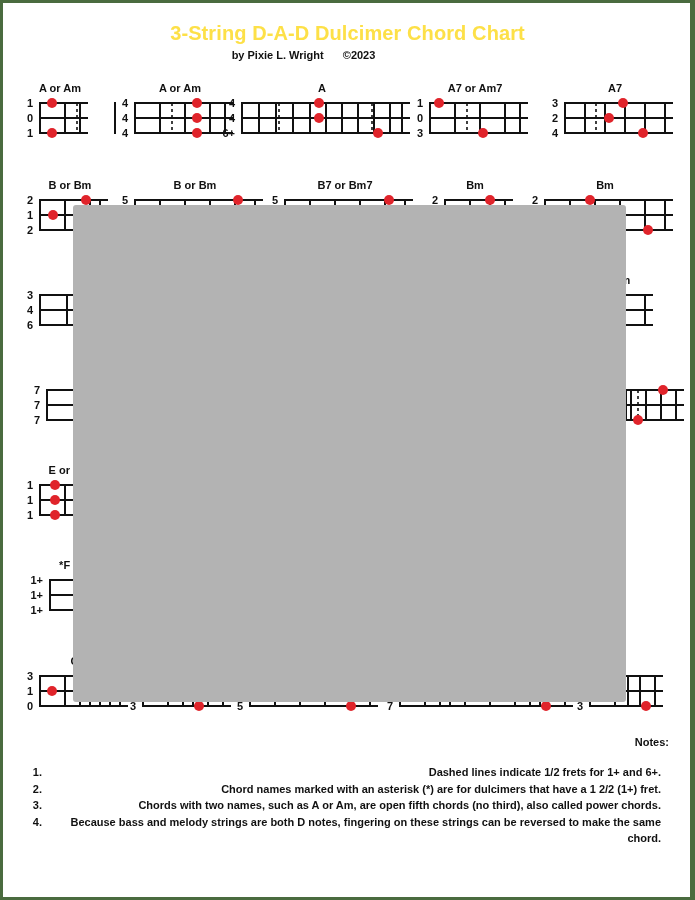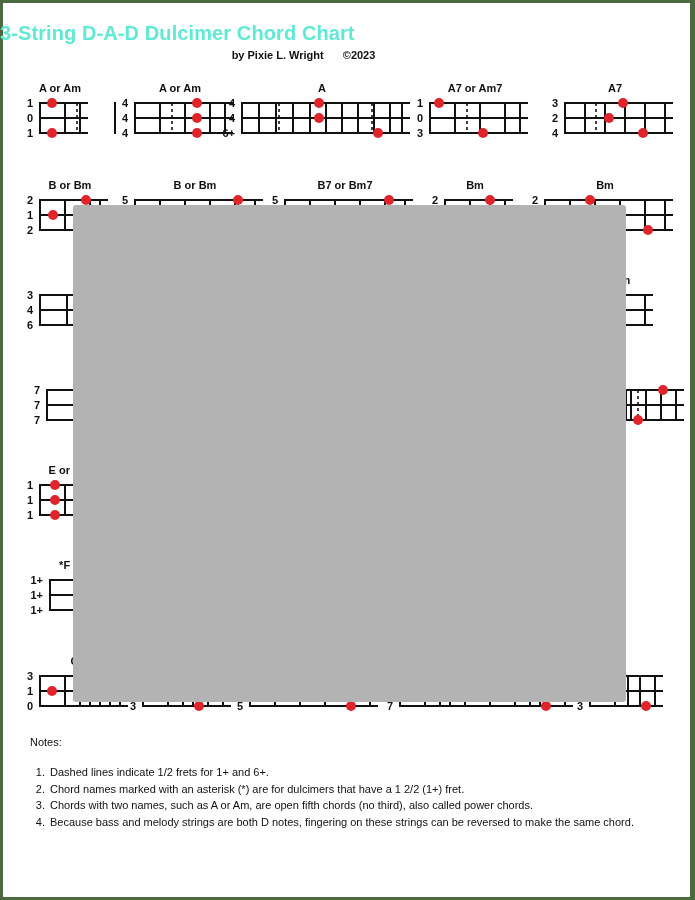--- a/index.html
+++ b/index.html
@@ -1,25 +1,25 @@
 <!DOCTYPE html>
 <html><head>
 <meta charset="utf-8">
 <style>
   html, body { margin:0; padding:0; }
   body { width:695px; height:900px; background:#4a6b3f; position:relative; overflow:hidden; font-family:"Liberation Sans", sans-serif; }
   .page { position:absolute; left:3px; top:3px; width:687px; height:894px; background:#fff; }
-  .title { position:absolute; left:0; width:695px; top:22px; text-align:left; font-weight:bold; font-size:20px; color:#5eead4; letter-spacing:0.1px; }
+  .title { position:absolute; left:0; width:695px; top:22px; text-align:center; font-weight:bold; font-size:20px; color:#fde047; letter-spacing:0.1px; }
   .subtitle { position:absolute; left:0; width:607px; top:49px; text-align:center; font-weight:bold; font-size:11px; color:#111; }
   .subtitle span { margin:0 8px; }
   svg.diagrams { position:absolute; left:0; top:0; }
   .overlay { position:absolute; left:73px; top:205px; width:553px; height:497px; background:#b3b3b3; border-radius:3px; }
-  .notes { position:absolute; left:30px; top:736px; width:650px; font-size:11px; font-weight:normal; color:#111; }
+  .notes { position:absolute; left:19px; top:736px; width:650px; font-size:11px; font-weight:bold; color:#111;text-align:right; }
   .notes .head { margin-bottom:16px; }
-  .notes ol { margin:0; padding-left:18px; }
+  .notes ol { margin:8px; padding-left:18px; }
   .notes li { line-height:16.5px; padding-left:2px; }
 </style>
 </head>
 <body>
 
 <div class="page"></div>
 
 <div class="title">3-String D-A-D Dulcimer Chord Chart</div>
 <div class="subtitle">
   <span>by Pixie L. Wright</span>

